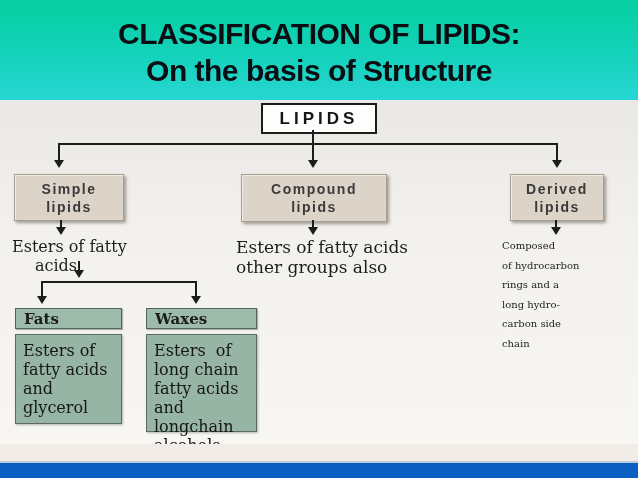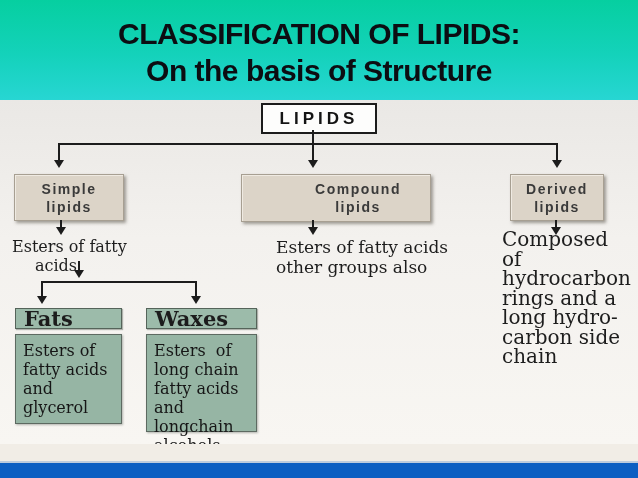--- a/index.html
+++ b/index.html
@@ -53,21 +53,21 @@
   .serif-text {
     position:absolute; font-family:"DejaVu Serif", serif;
     color:#1d1d1d;
   }
   .desc-line { white-space:pre-wrap; }
 
   .green-head {
     position:absolute; height:21px;
     background:#9cbbaa; border:1px solid #55645a;
     box-shadow:1px 1px 1px rgba(70,80,70,0.4);
-    font-family:"DejaVu Serif", serif; font-weight:600; font-size:21px;
+    font-family:"DejaVu Serif", serif; font-weight:600; font-size:15px;
     color:#1c1c1c; line-height:20px; padding-left:8px; box-sizing:border-box;
   }
   .green-desc {
     position:absolute; background:#96b5a4; border:1px solid #5d6a61;
     box-shadow:1px 1px 2px rgba(70,80,70,0.4);
     font-family:"DejaVu Serif", serif; font-size:16px; line-height:19px;
     color:#161616; padding:6px 3px 0 7px; box-sizing:border-box;
   }
 
   
@@ -96,21 +96,21 @@
     <div class="ah" style="left:54px;  top:60px;"></div>
     <div class="vl" style="left:312px; top:45px; height:16px;"></div>
     <div class="ah" style="left:308px; top:60px;"></div>
     <div class="vl" style="left:556px; top:45px; height:16px;"></div>
     <div class="ah" style="left:552px; top:60px;"></div>
 
     <div class="cat-box" style="left:14px; top:74px; width:108px;">
       <div>Simple</div>
       <div>lipids</div>
     </div>
-    <div class="cat-box" style="left:241px; top:74px; width:144px; height:46px;padding-left:44px;">
+    <div class="cat-box" style="left:241px; top:74px; width:144px; height:46px;">
       <div>Compound</div>
       <div>lipids</div>
     </div>
     <div class="cat-box" style="left:510px; top:74px; width:92px;">
       <div>Derived</div>
       <div>lipids</div>
     </div>
 
     <div class="vl" style="left:60px; top:120px; height:8px;"></div>
     <div class="ah" style="left:56px; top:127px;"></div>
@@ -138,28 +138,28 @@
     <div class="green-desc" style="left:146px; top:234px; width:111px; height:98px;">
       <div class="desc-line">Esters  of</div>
       <div class="desc-line">long chain</div>
       <div class="desc-line">fatty acids</div>
       <div class="desc-line">and longchain</div>
       <div class="desc-line">alcohols</div>
     </div>
 
     <div class="vl" style="left:312px; top:120px; height:8px;"></div>
     <div class="ah" style="left:308px; top:127px;"></div>
-    <div class="serif-text" style="left:236px; top:138px; font-size:17px; line-height:19.5px;margin-left:40px;">
+    <div class="serif-text" style="left:236px; top:138px; font-size:17px; line-height:19.5px;">
       <div class="desc-line">Esters of fatty acids</div>
       <div class="desc-line">other groups also</div>
     </div>
 
     <div class="vl" style="left:555px; top:120px; height:8px;"></div>
     <div class="ah" style="left:551px; top:127px;"></div>
-    <div class="serif-text" style="left:502px; top:130px; font-size:20px; line-height:19.5px;">
+    <div class="serif-text" style="left:502px; top:136px; font-size:10px; line-height:19.5px;">
       <div class="desc-line">Composed</div>
       <div class="desc-line">of hydrocarbon</div>
       <div class="desc-line">rings and a</div>
       <div class="desc-line">long hydro-</div>
       <div class="desc-line">carbon side</div>
       <div class="desc-line">chain</div>
     </div>
 
   </div>
 

